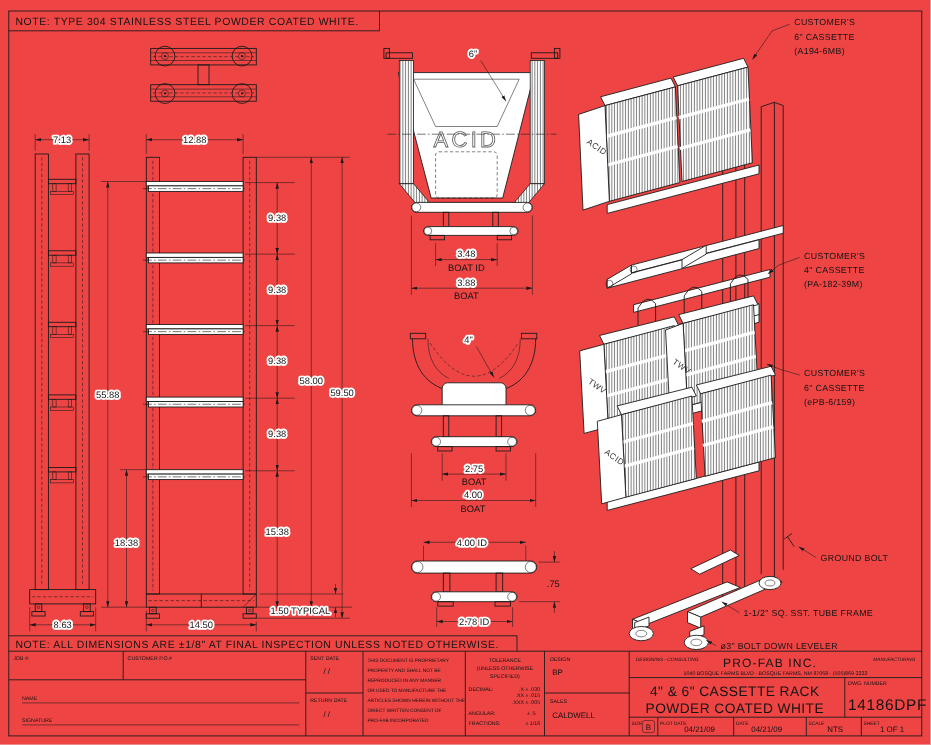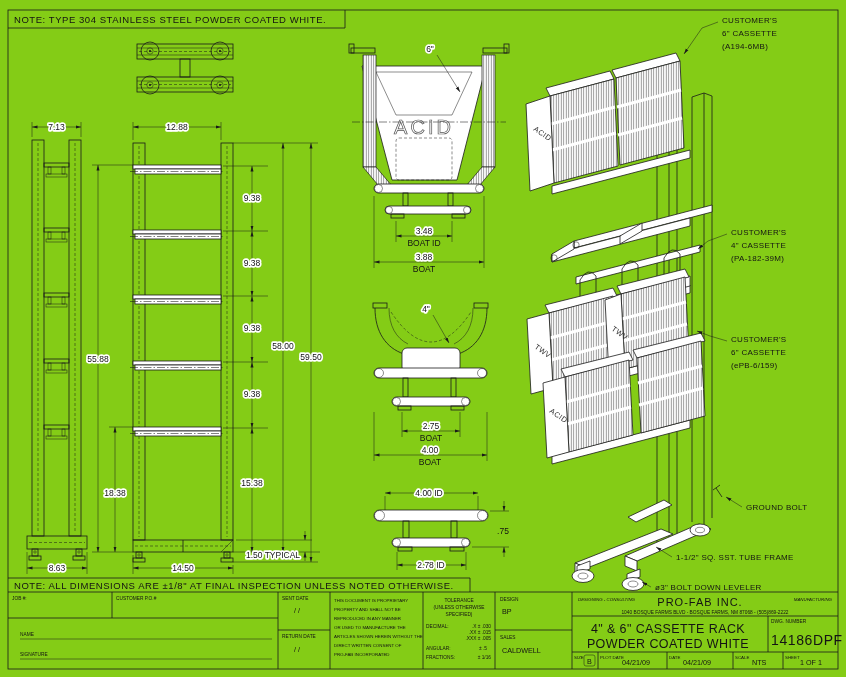--- a/index.html
+++ b/index.html
@@ -1,16 +1,16 @@
 <!DOCTYPE html>
 <html><head>
 <meta charset="utf-8">
 <style>
   html,body{margin:0;padding:0;background:#e8e8e8;}
-  .sheet{position:relative;width:846px;height:677px;background:#84cc16;overflow:hidden;
+  .sheet{position:relative;width:846px;height:677px;background:#ef4444;overflow:hidden;
          font-family:"Liberation Sans",sans-serif;}
   svg{position:absolute;left:0;top:0;}
   svg line,svg rect,svg path,svg circle,svg ellipse,svg polygon,svg polyline{vector-effect:none;}
   .s{stroke:#1a1a1a;fill:none;stroke-width:.8;}
   .sf{stroke:#1a1a1a;fill:#fff;stroke-width:.8;}
   .thin{stroke:#1a1a1a;fill:none;stroke-width:.5;}
   .dash{stroke-dasharray:3 2;}
   .cl{stroke:#1a1a1a;fill:none;stroke-width:.55;stroke-dasharray:8 2 1.5 2;}
   text{fill:#141414;stroke:none;font-family:"Liberation Sans",sans-serif;}
   .t{font-size:8.5px;}

